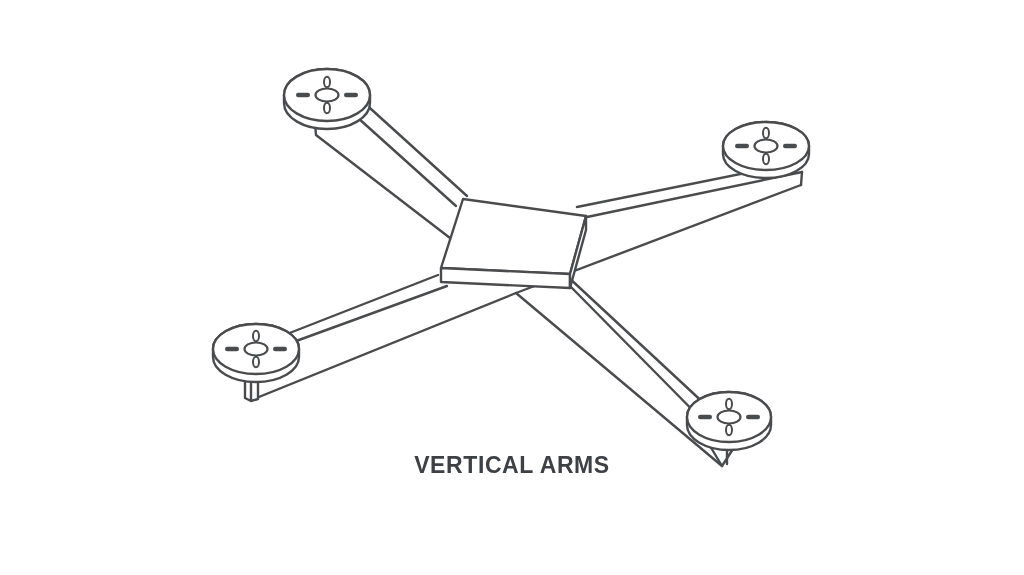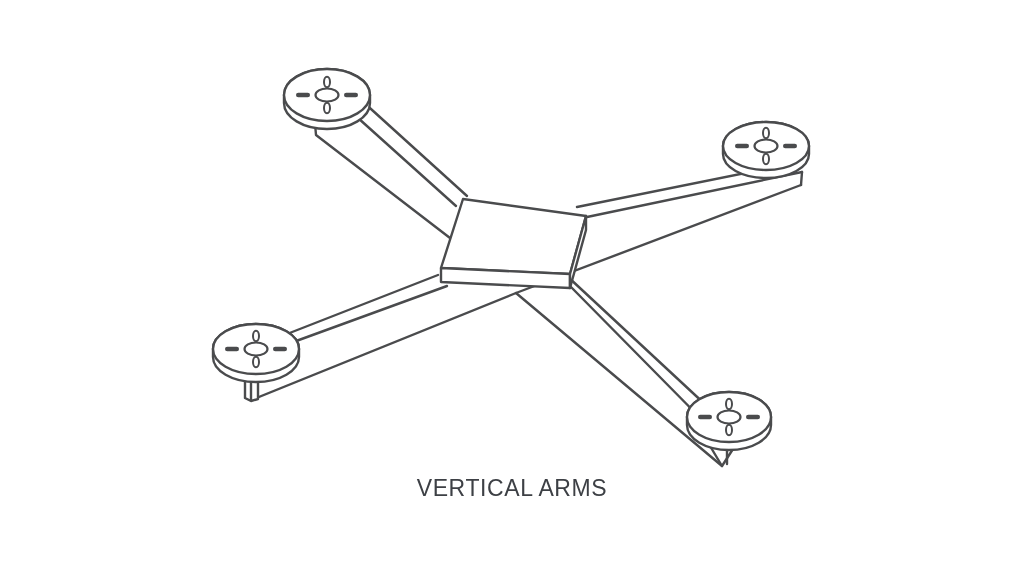--- a/index.html
+++ b/index.html
@@ -48,26 +48,26 @@
     fill: var(--background);
     stroke: var(--line-color);
     stroke-width: 2;
   }
   .disc-dash {
     fill: var(--line-color);
     stroke: none;
   }
   .caption {
     position: absolute;
-    top: 475px;
+    top: 452px;
     left: 0;
     width: 100%;
     text-align: center;
     font-size: 23px;
-    font-weight: 400;
+    font-weight: 700;
     letter-spacing: 0.6px;
     color: var(--text-color);
   }
 </style>
 </head>
 <body>
 
 <div class="stage">
   <svg width="1024" height="575" viewBox="0 0 1024 575">
 

